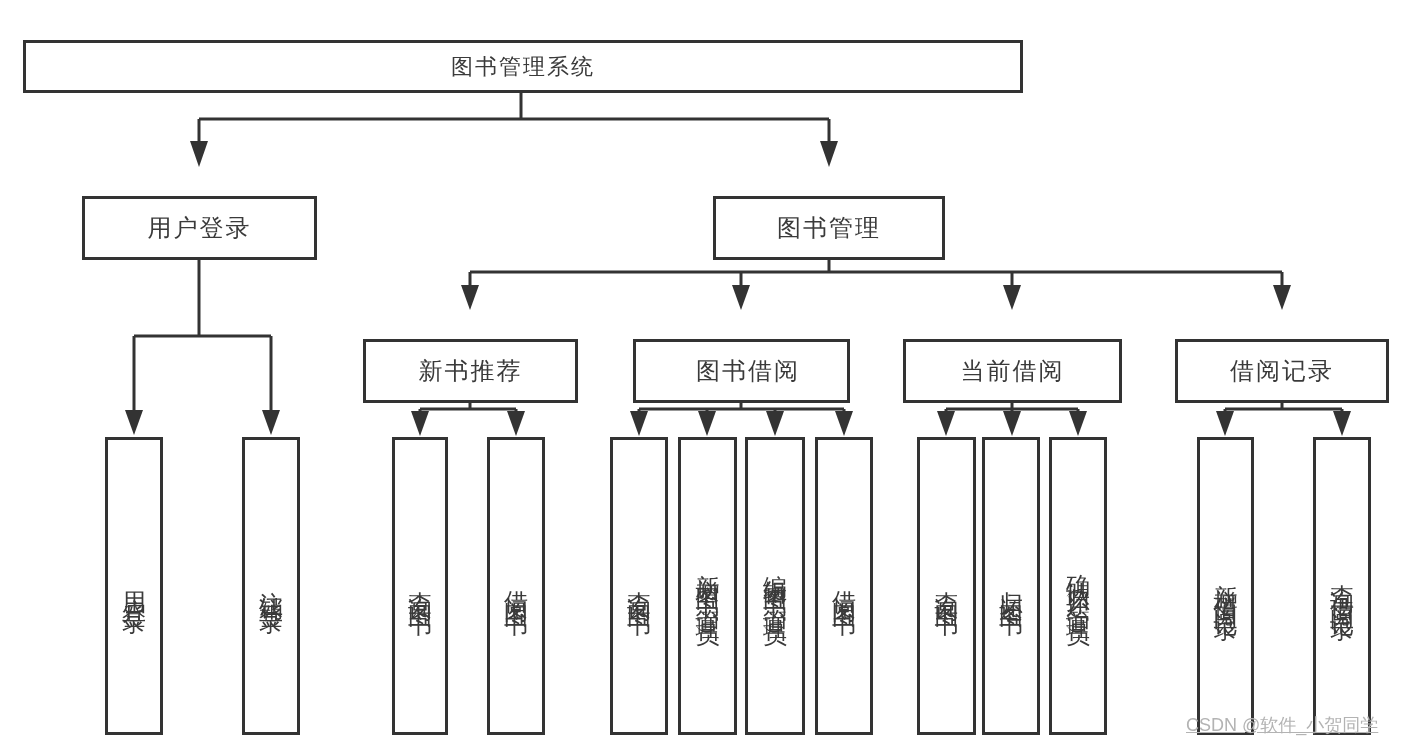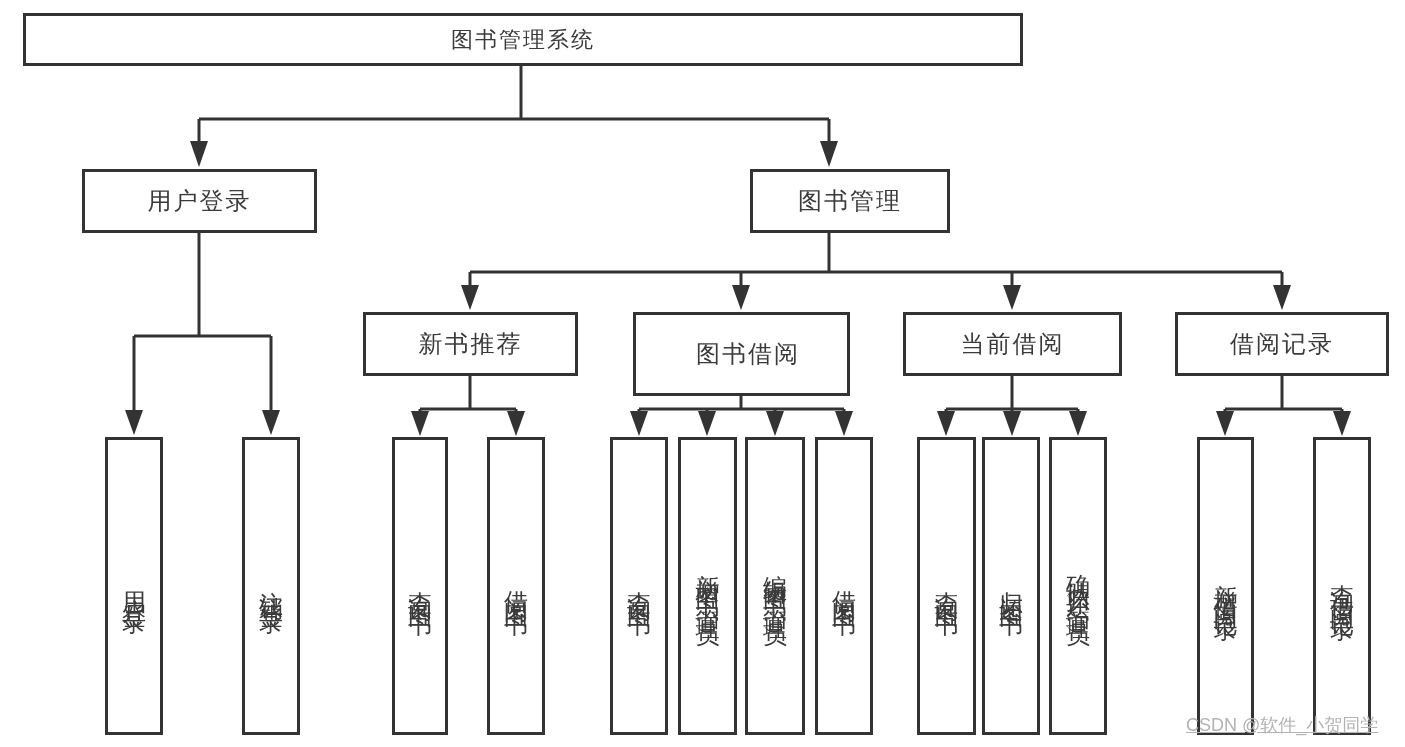--- a/index.html
+++ b/index.html
@@ -22,21 +22,21 @@
   .box{
     position:absolute;
     box-sizing:border-box;
     background:var(--bg);
     border:3px solid var(--line);
     display:flex;
     align-items:center;
     justify-content:center;
     color:var(--text);
   }
-  .hbox{font-size:24px;letter-spacing:2px;white-space:nowrap;}
+  .hbox{font-size:24px;letter-spacing:2px;white-space:nowrap;margin-top:27px;}
   .rootbox{font-size:22px;letter-spacing:2px;}
   .vbox span{
     writing-mode:vertical-rl;
     line-height:1;
     font-size:24px;
     letter-spacing:7px;
     white-space:nowrap;
   }
   .watermark{
     position:absolute;
@@ -130,28 +130,28 @@
     </g>
   </svg>
 
   <div class="box hbox rootbox" style="left:23px;top:13px;width:1000px;height:53px;">
     <span>图书管理系统</span>
   </div>
 
   <div class="box hbox" style="left:82px;top:169px;width:235px;height:64px;">
     <span>用户登录</span>
   </div>
-  <div class="box hbox" style="left:750px;top:169px;width:200px;height:64px;font-family:Liberation Mono, monospace;">
+  <div class="box hbox" style="left:713px;top:169px;width:232px;height:64px;font-family:Liberation Mono, monospace;">
     <span>图书管理</span>
   </div>
 
   <div class="box hbox" style="left:363px;top:312px;width:215px;height:64px;">
     <span>新书推荐</span>
   </div>
-  <div class="box hbox" style="left:633px;top:312px;width:217px;height:84px;padding-left:13px;">
+  <div class="box hbox" style="left:633px;top:312px;width:217px;height:64px;padding-left:13px;">
     <span>图书借阅</span>
   </div>
   <div class="box hbox" style="left:1175px;top:312px;width:214px;height:64px;">
     <span>借阅记录</span>
   </div>
   <div class="box hbox" style="left:903px;top:312px;width:219px;height:64px;">
     <span>当前借阅</span>
   </div>
 
   <div class="box vbox" style="left:105px;top:437px;width:58px;height:298px;">

